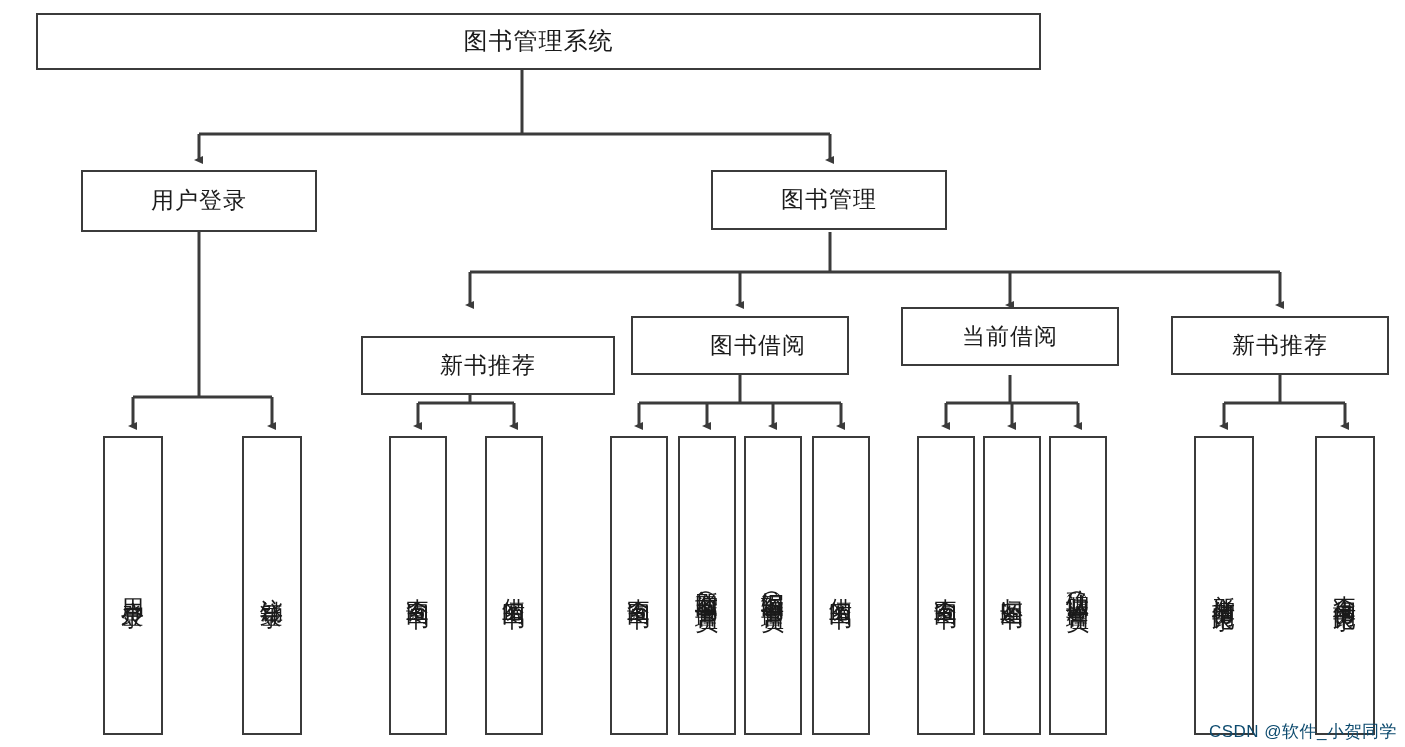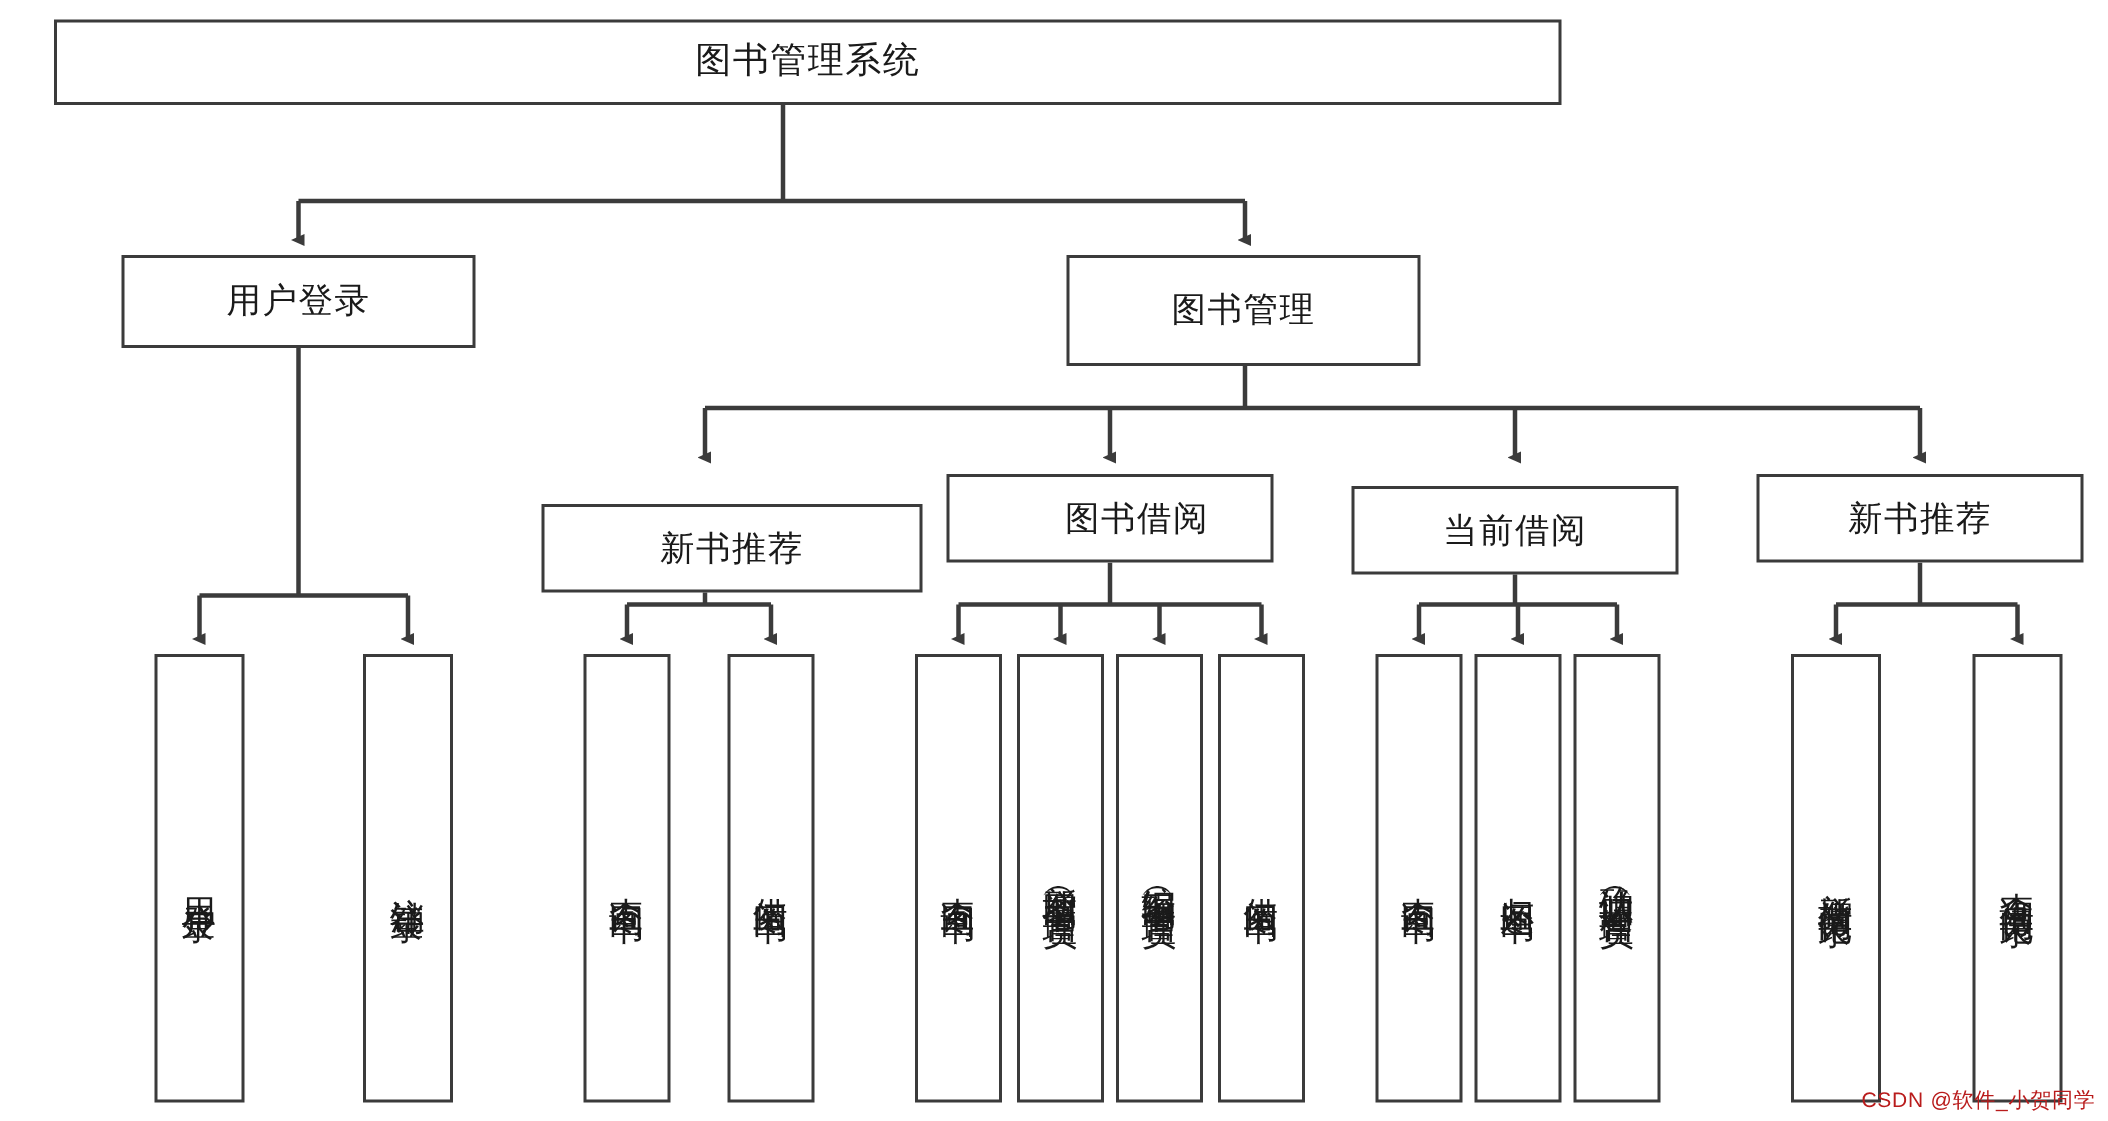--- a/index.html
+++ b/index.html
@@ -49,22 +49,22 @@
     font-size:23px;
     line-height:1.22;
     letter-spacing:3px;
     white-space:normal;
     max-height:286px;
   }
   #watermark{
     position:absolute;
     right:8px;
     bottom:4px;
-    font-size:14px;
-    color:#b91c1c;
+    font-size:17px;
+    color:#0c4a6e;
     z-index:3;
     white-space:nowrap;
     letter-spacing:0.5px;
   }
 </style>
 </head>
 <body>
 
 <div id="canvas">
 
@@ -118,31 +118,31 @@
     </g>
   </svg>
 
   <div class="node root" style="left:36px; top:13px; width:1005px; height:57px;">
     <span class="label">图书管理系统</span>
   </div>
 
   <div class="node" style="left:81px; top:170px; width:236px; height:62px;">
     <span class="label">用户登录</span>
   </div>
-  <div class="node" style="left:711px; top:170px; width:236px; height:74px;">
+  <div class="node" style="left:711px; top:170px; width:236px; height:60px;">
     <span class="label">图书管理</span>
   </div>
 
   <div class="node" style="left:361px; top:336px; width:254px; height:59px;">
     <span class="label">新书推荐</span>
   </div>
   <div class="node" style="left:631px; top:316px; width:218px; height:59px;padding-left:36px;">
     <span class="label">图书借阅</span>
   </div>
-  <div class="node" style="left:901px; top:324px; width:218px; height:59px;">
+  <div class="node" style="left:901px; top:307px; width:218px; height:59px;">
     <span class="label">当前借阅</span>
   </div>
   <div class="node" style="left:1171px; top:316px; width:218px; height:59px;">
     <span class="label">新书推荐</span>
   </div>
 
   <div class="node vert" style="left:103px; top:436px; width:60px; height:299px;">
     <span class="label">用户登录</span>
   </div>
   <div class="node vert" style="left:242px; top:436px; width:60px; height:299px;">

